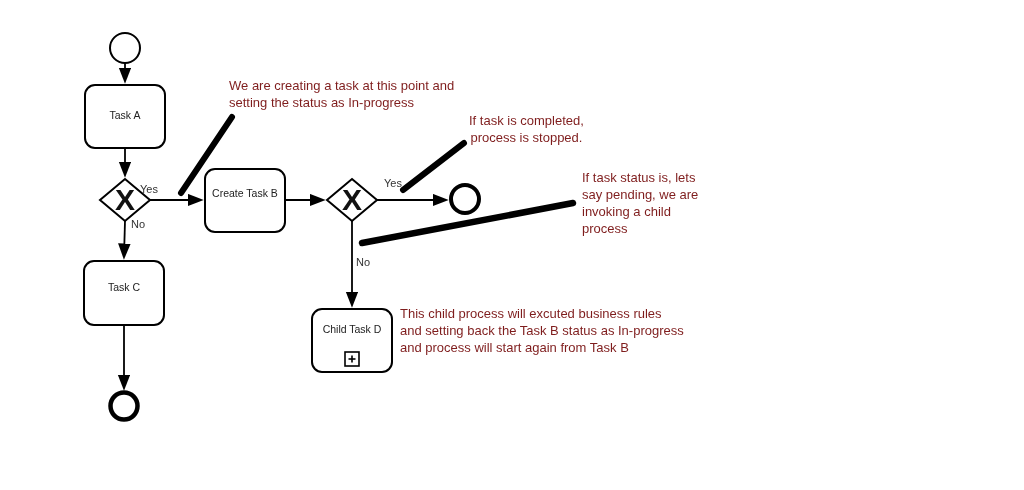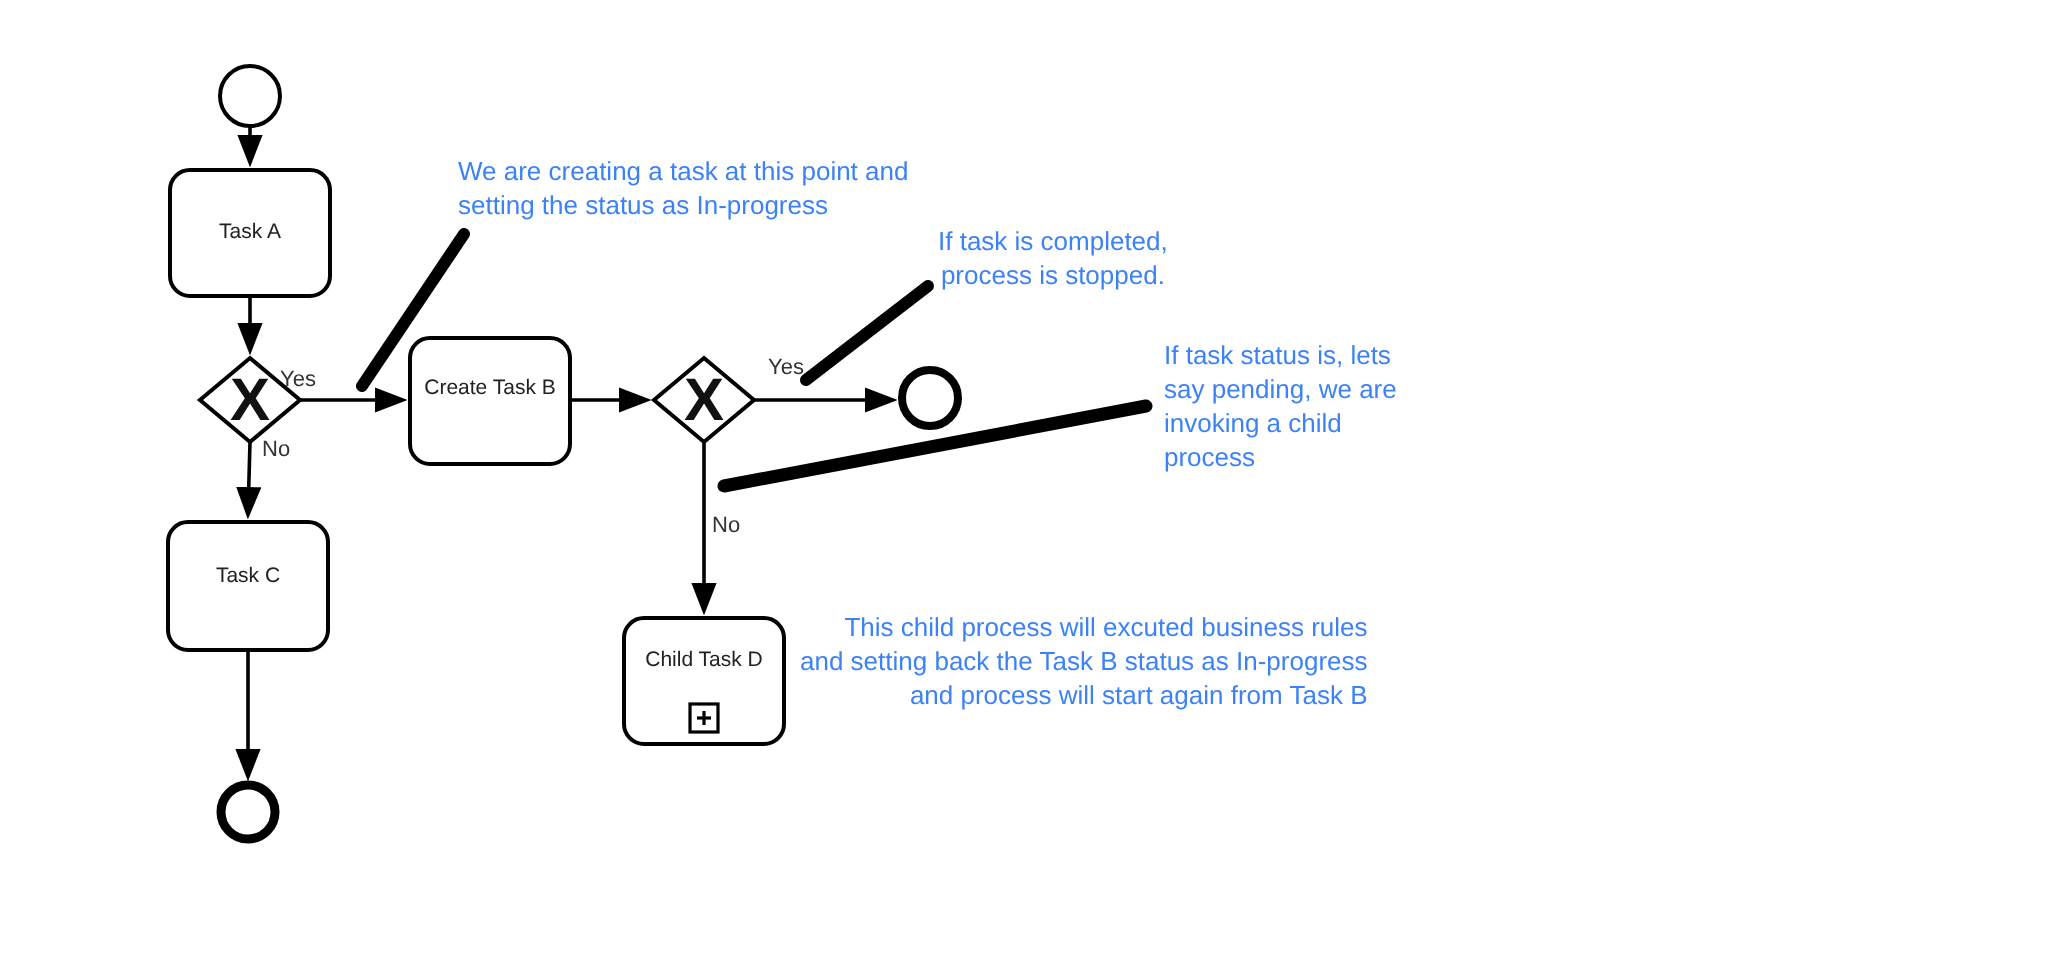--- a/index.html
+++ b/index.html
@@ -27,21 +27,21 @@
     font-family: "Liberation Sans", sans-serif;
     font-size: 30px;
     font-weight: bold;
     fill: #111111;
   }
   .annotation {
     position: absolute;
     font-family: "Liberation Sans", sans-serif;
     font-size: 13px;
     line-height: 17px;
-    color: #3b82f6;
+    color: #7f1d1d;
     white-space: pre-line;
   }
 </style>
 </head>
 <body>
 
 <div class="stage">
   <svg width="1024" height="490" viewBox="0 0 1024 490">
     <defs>
       <marker id="arrowhead" markerWidth="9" markerHeight="8" refX="7.5" refY="3.5" orient="auto">
@@ -109,16 +109,16 @@
   </svg>
 
   <div class="annotation" style="left: 229px; top: 77px;">We are creating a task at this point and
 setting the status as In-progress</div>
   <div class="annotation" style="left: 469px; top: 112px; text-align: center;">If task is completed,
 process is stopped.</div>
   <div class="annotation" style="left: 582px; top: 169px;">If task status is, lets
 say pending, we are
 invoking a child
 process</div>
-  <div class="annotation" style="left: 400px; top: 305px; text-align: right;">This child process will excuted business rules
+  <div class="annotation" style="left: 400px; top: 305px;">This child process will excuted business rules
 and setting back the Task B status as In-progress
 and process will start again from Task B</div>
 </div>
 
 </body></html>

